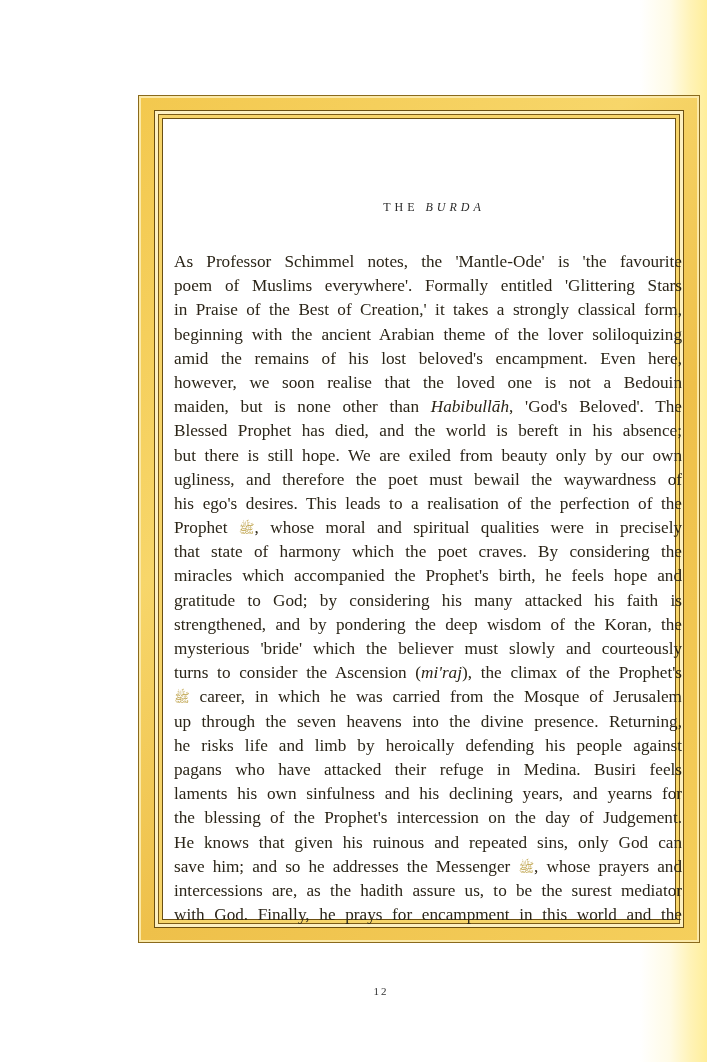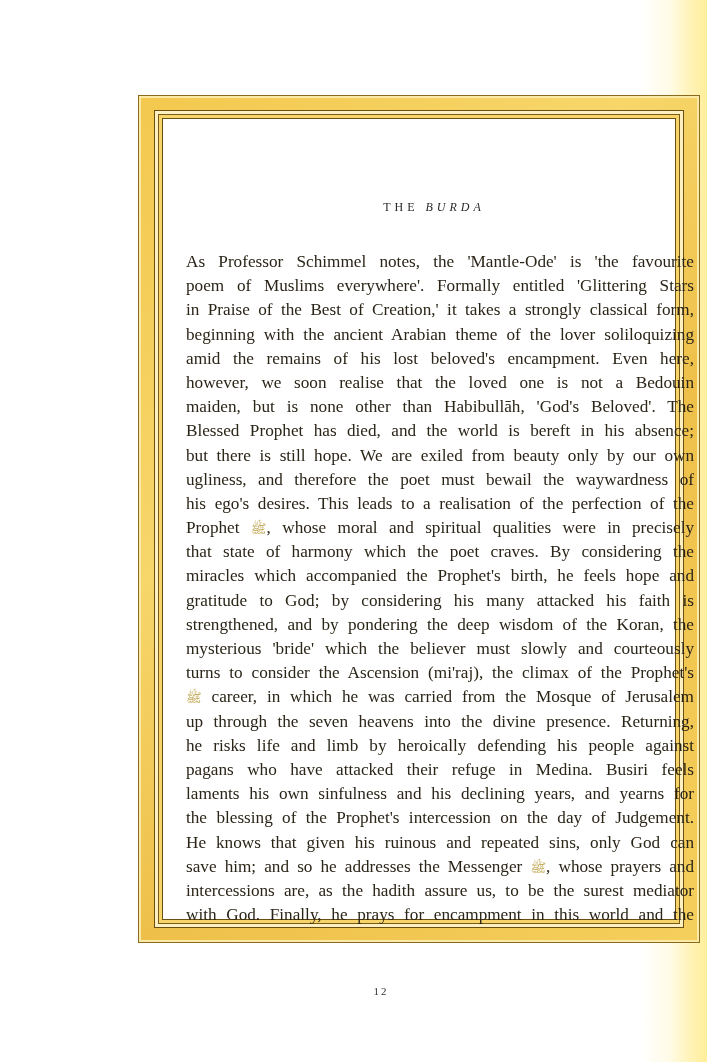--- a/index.html
+++ b/index.html
@@ -31,24 +31,24 @@
       position: absolute; left: 174px; top: 120px; width: 520px; height: 800px;
     }
     .title {
       position: absolute; left: 0; top: 80px; width: 520px; text-align: center;
       font-family: "Liberation Serif", serif; font-size: 12px; letter-spacing: 4px; color: #2a2a2a;
     }
     .title .it { font-style: italic; }
     .body-text {
       position: absolute; left: 0; top: 130px; width: 508px;
       font-family: "Liberation Serif", serif; font-size: 17.2px; line-height: 24.2px;
-      color: #2b2518; text-align: justify; margin-left: 12px;
+      color: #2b2518; text-align: justify;
     }
     .line { display: block; text-align: justify; text-align-last: justify; white-space: nowrap; overflow: visible; height: 24.2px; }
-    .line .it { }
+    .line .it { font-style: italic; }
     .salutation { color: #b89a3a; font-size: 13px; }
     .page-number {
       position: absolute; left: 0; top: 985px; width: 707px; text-align: center;
       font-family: "Liberation Serif", serif; font-size: 11px; letter-spacing: 2px; color: #333;
       padding-left: 55px; box-sizing: border-box;
     }
   </style>
 </head>
 <body>
 

